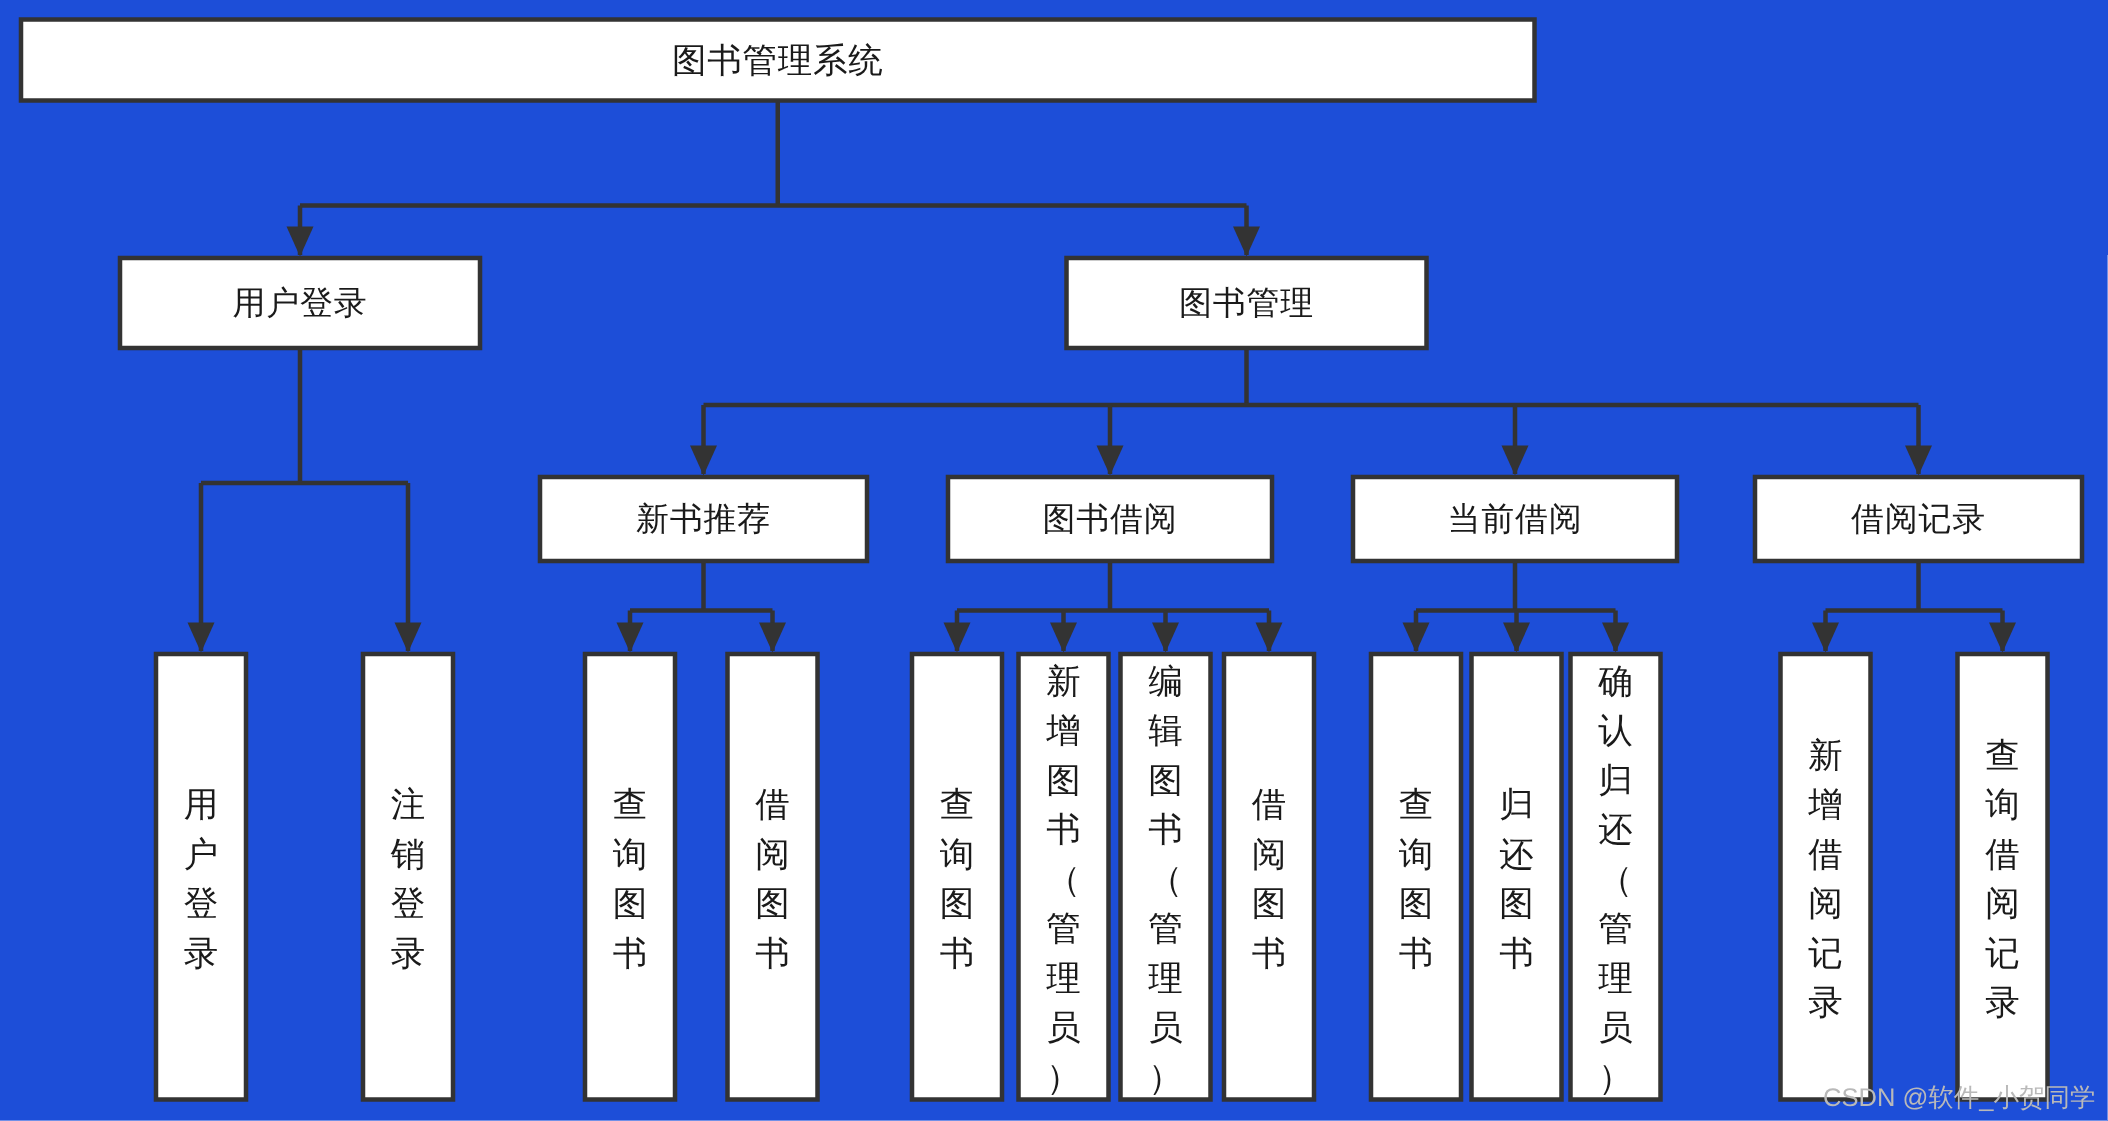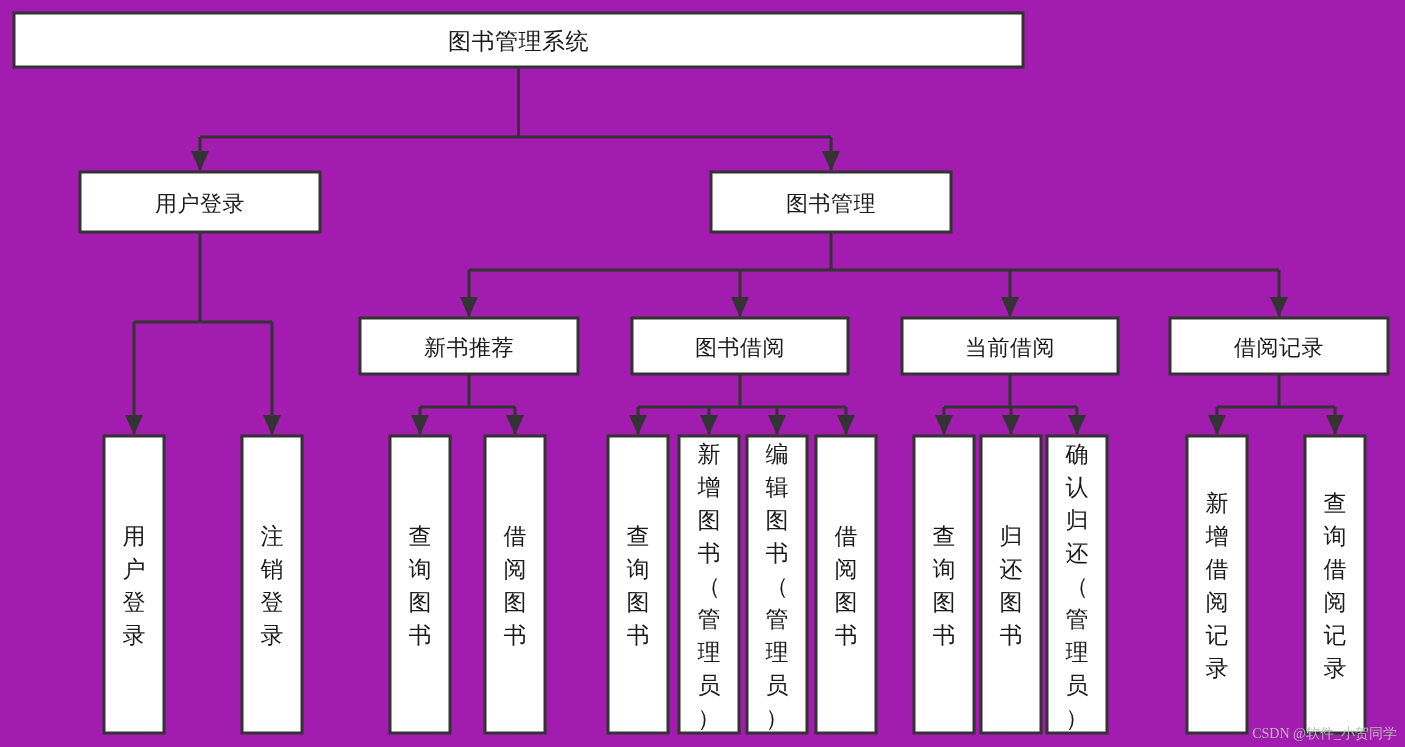--- a/index.html
+++ b/index.html
@@ -11,21 +11,21 @@
   body {
     width: 1405px;
     height: 747px;
     font-family: "DejaVu Sans", "Liberation Sans", sans-serif;
     overflow: hidden;
   }
   #diagram-root {
     position: relative;
     width: 1405px;
     height: 747px;
-    background: #a21caf;
+    background: #1d4ed8;
   }
   svg#flowchart {
     position: absolute;
     top: 0;
     left: 0;
     width: 1405px;
     height: 747px;
     display: block;
   }
   .node-box {
@@ -63,22 +63,22 @@
     font-family: "DejaVu Sans", "Liberation Sans", sans-serif;
     font-size: 23px;
     fill: #1a1a1a;
     text-anchor: middle;
     letter-spacing: 0px;
   }
   .watermark {
     position: absolute;
     right: 8px;
     bottom: 4px;
-    font-family: Liberation Serif, serif;
-    font-size: 14px;
+    font-family: Liberation Sans, sans-serif;
+    font-size: 17px;
     color: #b9b9b9;
     white-space: nowrap;
     pointer-events: none;
     user-select: none;
   }
 </style>
 </head>
 <body>
 
 <div id="diagram-root">

